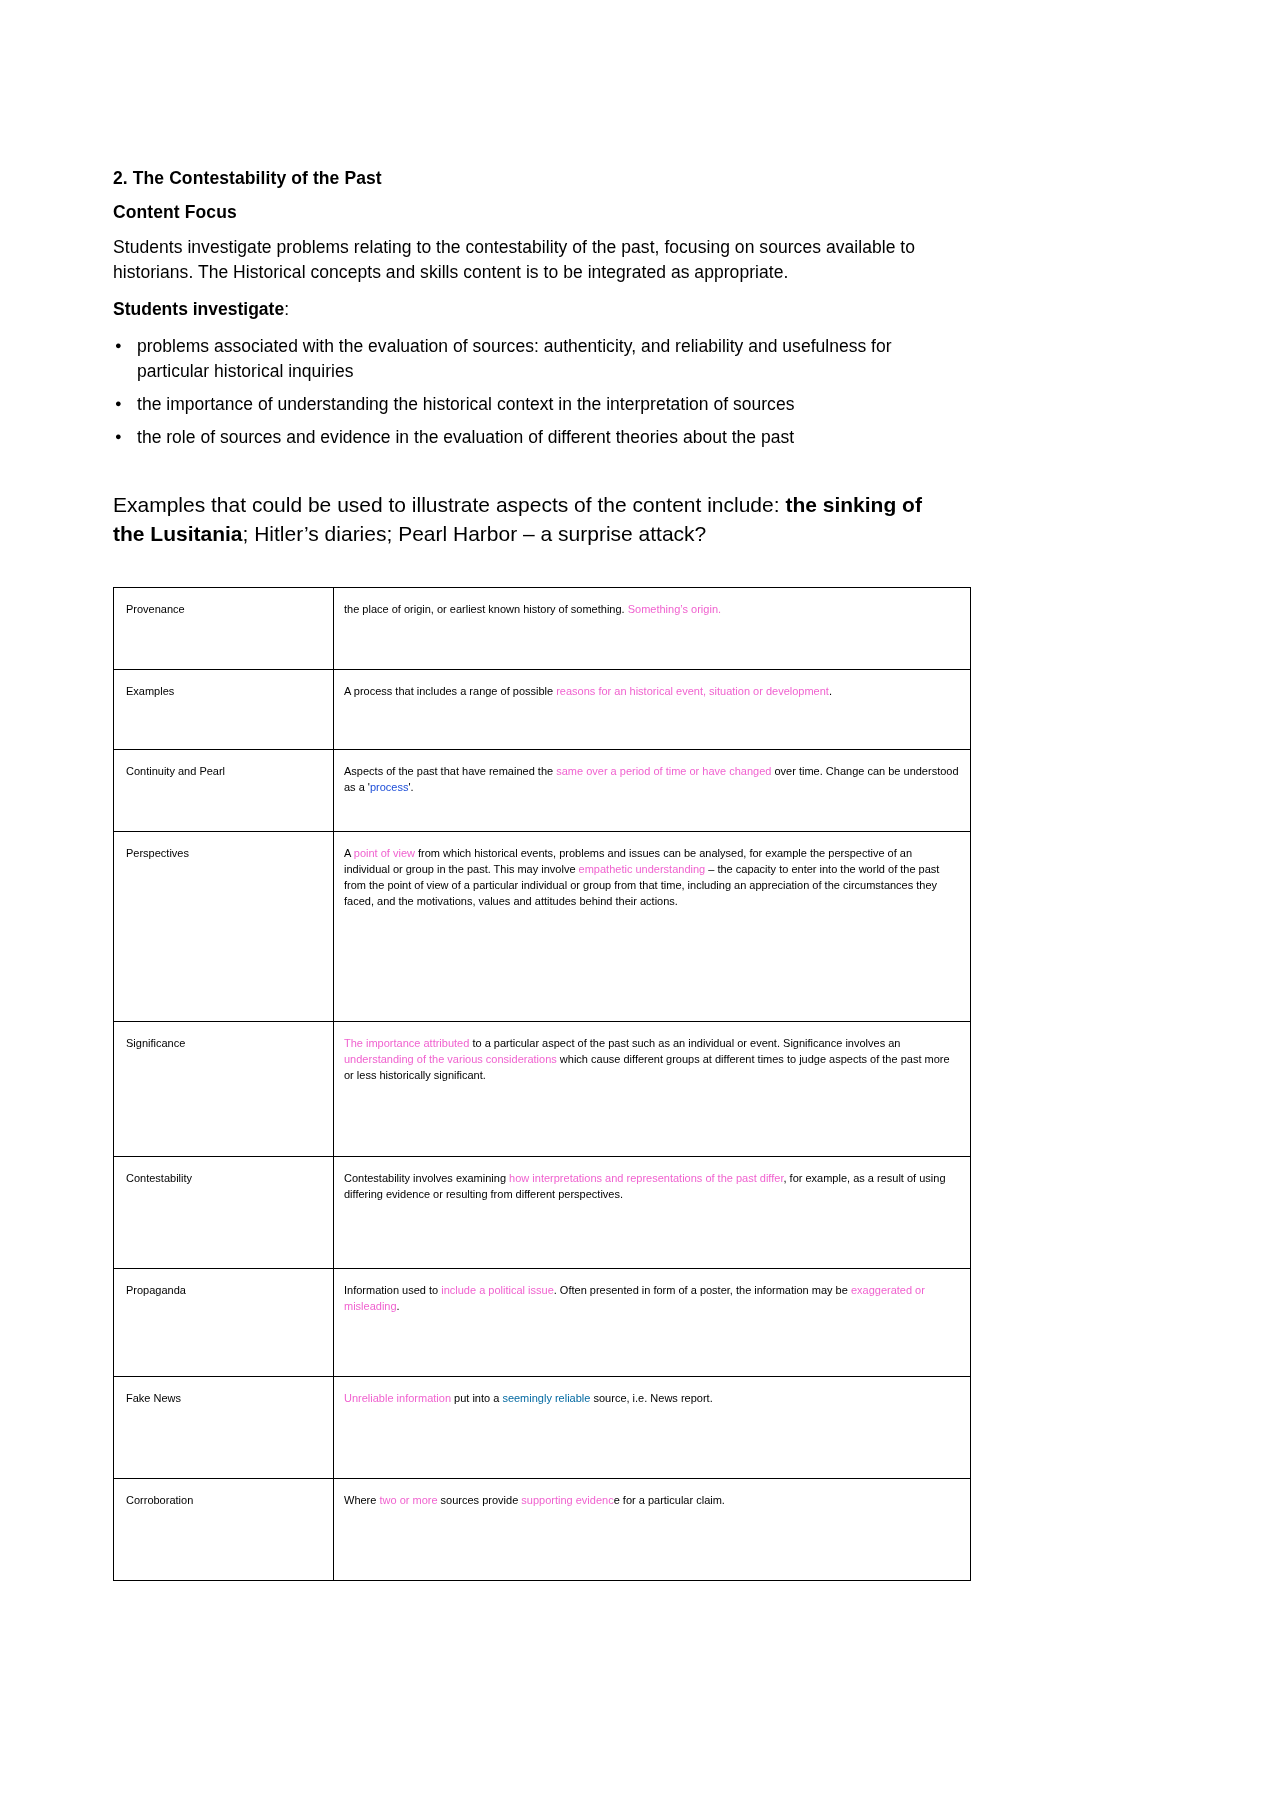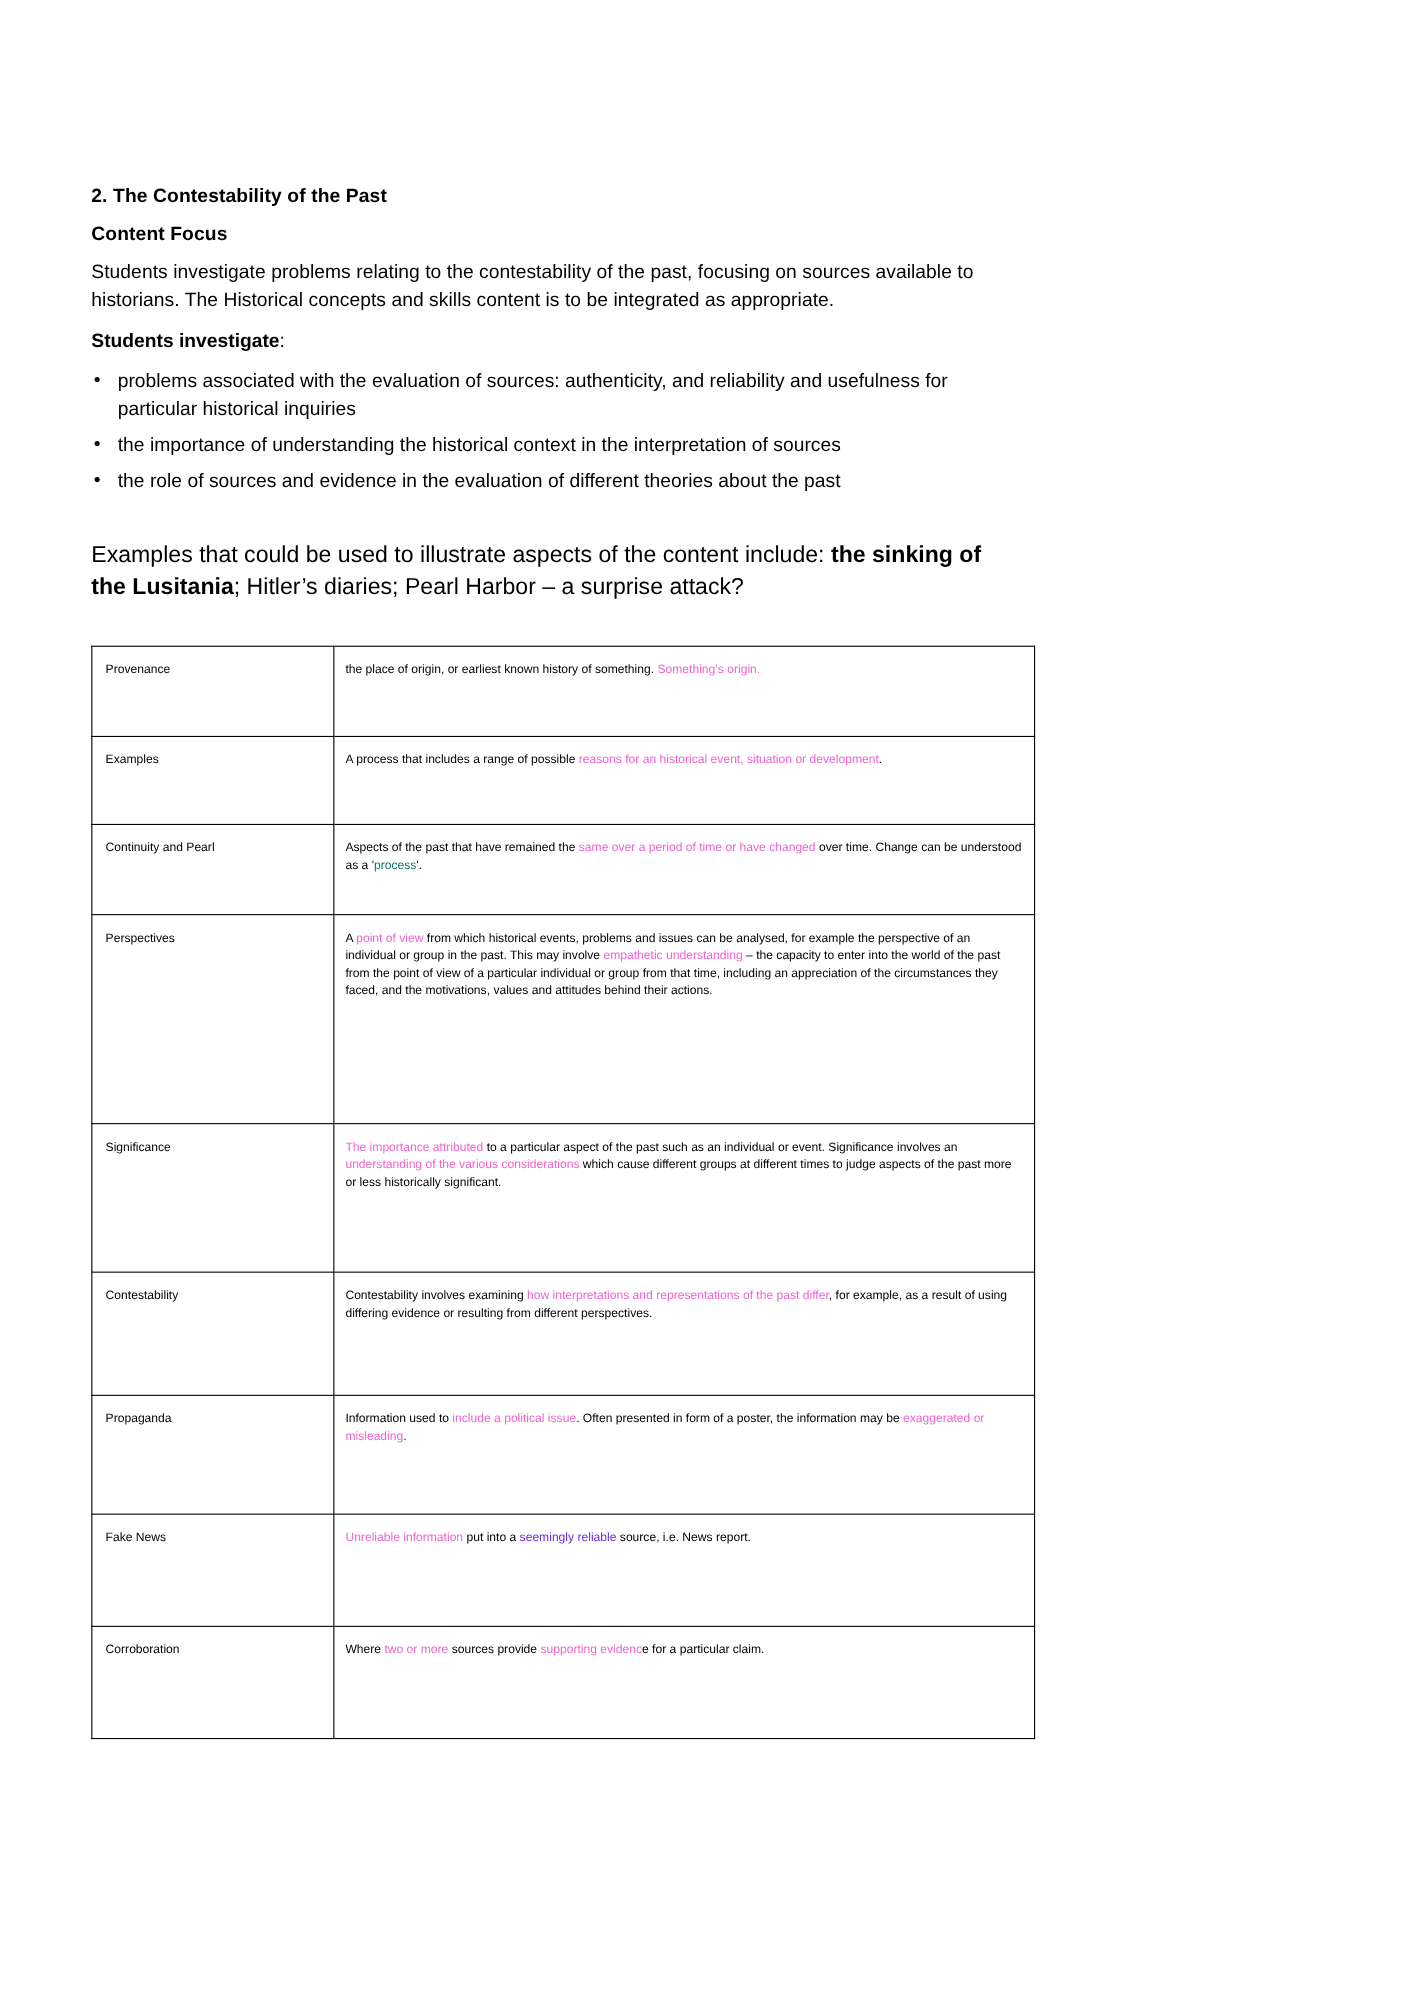--- a/index.html
+++ b/index.html
@@ -17,21 +17,21 @@
   .page {
     position: relative;
     width: 1280px;
     height: 1808px;
     background: #ffffff;
     box-sizing: border-box;
     padding: 168px 0 0 0;
   }
   .content {
     width: 830px;
-    margin-left: 83px;
+    margin-left: 113px;
   }
   .h-title {
     font-size: 17.5px;
     font-weight: bold;
     letter-spacing: 0.1px;
     margin: 0 0 12px 0;
     line-height: 1.25;
   }
   .h-sub {
     font-size: 17.5px;
@@ -140,41 +140,41 @@
         <tr class="row-tall-1">
           <td class="term">Provenance</td>
           <td class="defn"><span>the place of origin, or earliest known history of something. </span><span style="color: rgb(240, 98, 207);">Something’s origin.</span></td>
         </tr>
         <tr class="row-tall-2">
           <td class="term">Examples</td>
           <td class="defn"><span>A process that includes a range of possible </span><span style="color: rgb(240, 98, 207);">reasons for an historical event, situation or development</span><span>.</span></td>
         </tr>
         <tr class="row-tall-3">
           <td class="term">Continuity and Pearl</td>
-          <td class="defn"><span>Aspects of the past that have remained the </span><span style="color: rgb(240, 98, 207);">same over a period of time or have changed</span><span> over time. Change can be understood as a '</span><span style="color: #0f766e;">process</span><span>'.</span></td>
+          <td class="defn"><span>Aspects of the past that have remained the </span><span style="color: rgb(240, 98, 207);">same over a period of time or have changed</span><span> over time. Change can be understood as a '</span><span style="color: #1d4ed8;">process</span><span>'.</span></td>
         </tr>
         <tr class="row-tall-4">
           <td class="term">Perspectives</td>
           <td class="defn"><span>A </span><span style="color: rgb(240, 98, 207);">point of view</span><span> from which historical events, problems and issues can be analysed, for example the perspective of an individual or group in the past. This may involve </span><span style="color: rgb(240, 98, 207);">empathetic understanding</span><span> – the capacity to enter into the world of the past from the point of view of a particular individual or group from that time, including an appreciation of the circumstances they faced, and the motivations, values and attitudes behind their actions.</span></td>
         </tr>
         <tr class="row-tall-5">
           <td class="term">Significance</td>
           <td class="defn"><span style="color: rgb(240, 98, 207);">The importance attributed</span><span> to a particular aspect of the past such as an individual or event. Significance involves an </span><span style="color: rgb(240, 98, 207);">understanding of the various considerations</span><span> which cause different groups at different times to judge aspects of the past more or less historically significant.</span></td>
         </tr>
         <tr class="row-tall-6">
           <td class="term">Contestability</td>
           <td class="defn"><span>Contestability involves examining </span><span style="color: rgb(240, 98, 207);">how interpretations and representations of the past differ</span><span>, for example, as a result of using differing evidence or resulting from different perspectives.</span></td>
         </tr>
         <tr class="row-tall-7">
           <td class="term">Propaganda</td>
           <td class="defn"><span>Information used to </span><span style="color: rgb(240, 98, 207);">include a political issue</span><span>. Often presented in form of a poster, the information may be </span><span style="color: rgb(240, 98, 207);">exaggerated or misleading</span><span>.</span></td>
         </tr>
         <tr class="row-tall-8">
           <td class="term">Fake News</td>
-          <td class="defn"><span style="color: rgb(240, 98, 207);">Unreliable information</span><span> put into a </span><span style="color: #6d28d9;">seemingly reliable</span><span> source, i.e. News report.</span></td>
+          <td class="defn"><span style="color: rgb(240, 98, 207);">Unreliable information</span><span> put into a </span><span style="color: #0369a1;">seemingly reliable</span><span> source, i.e. News report.</span></td>
         </tr>
         <tr class="row-tall-9">
           <td class="term">Corroboration</td>
           <td class="defn"><span>Where </span><span style="color: rgb(240, 98, 207);">two or more</span><span> sources provide </span><span style="color: rgb(240, 98, 207);">supporting evidenc</span><span>e for a particular claim.</span></td>
         </tr>
       </tbody>
     </table>
 
   </div>
 </div>

